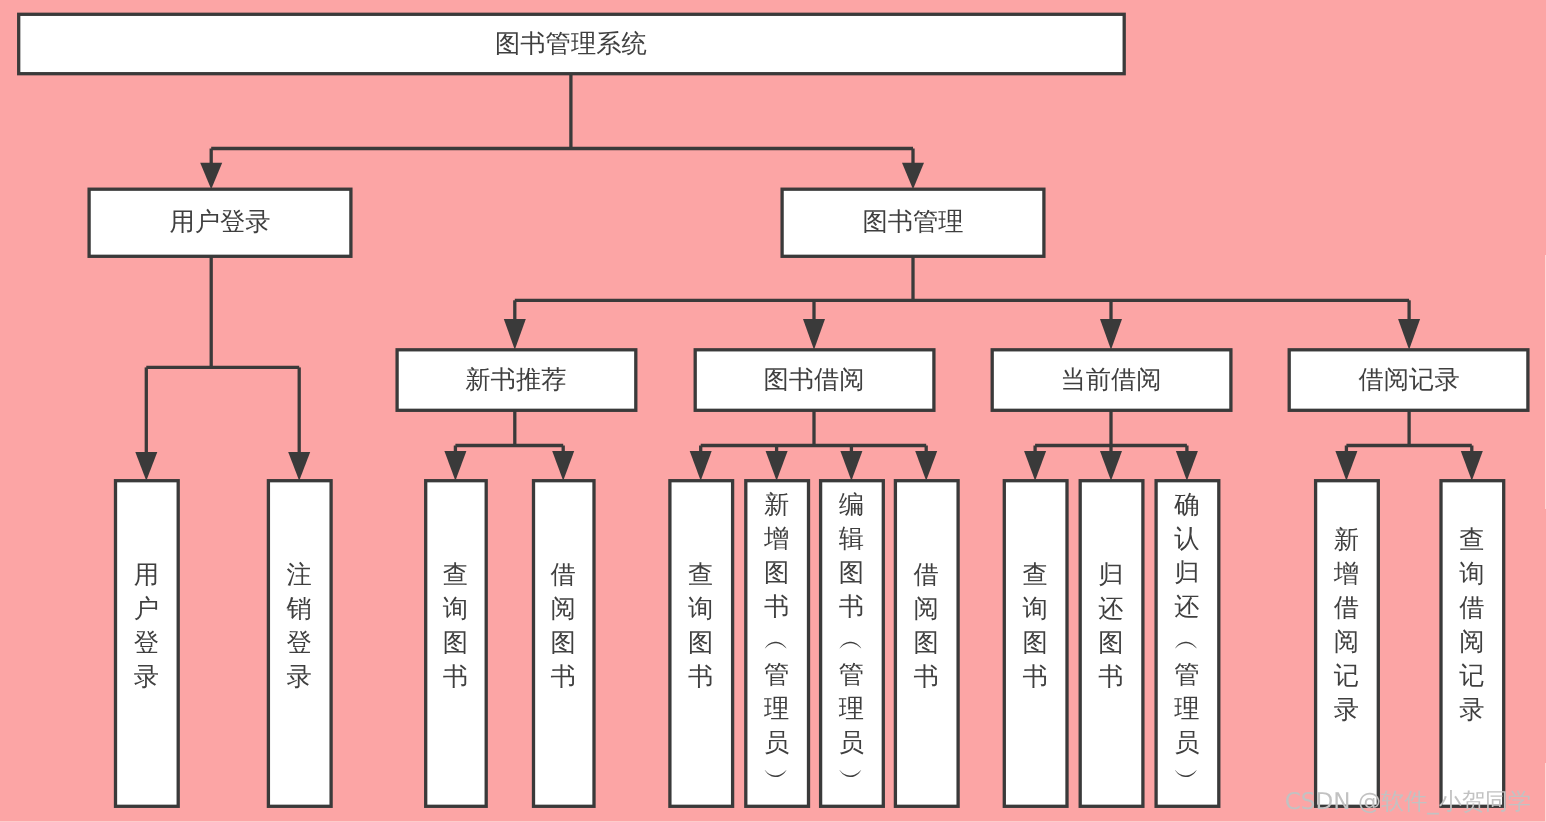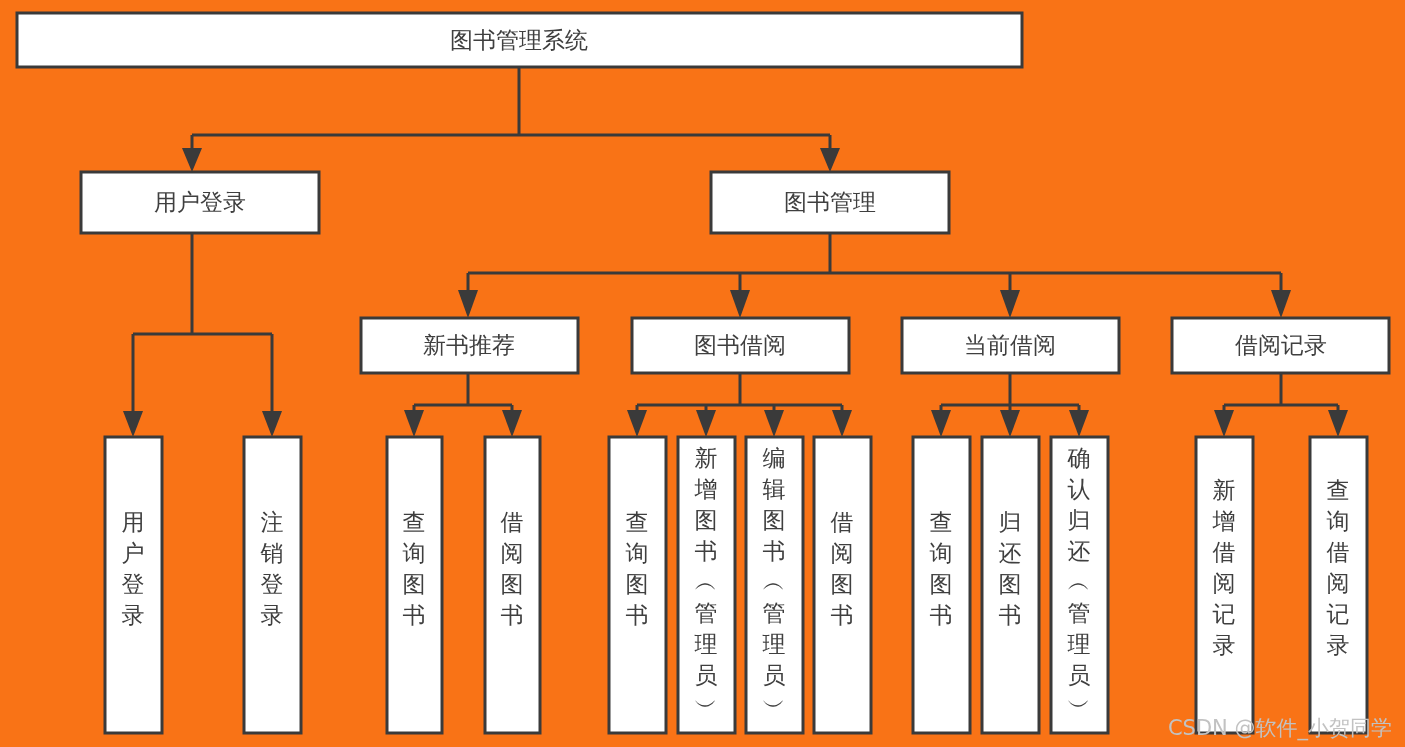--- a/index.html
+++ b/index.html
@@ -11,21 +11,21 @@
   body {
     width: 1405px;
     height: 747px;
     overflow: hidden;
     font-family: "DejaVu Sans", "Liberation Sans", sans-serif;
   }
   #diagram-root {
     position: relative;
     width: 1405px;
     height: 747px;
-    background: #f97316;
+    background: #fca5a5;
   }
   svg#tree-svg {
     position: absolute;
     top: 0;
     left: 0;
     width: 1405px;
     height: 747px;
     display: block;
   }
   .node-box {

